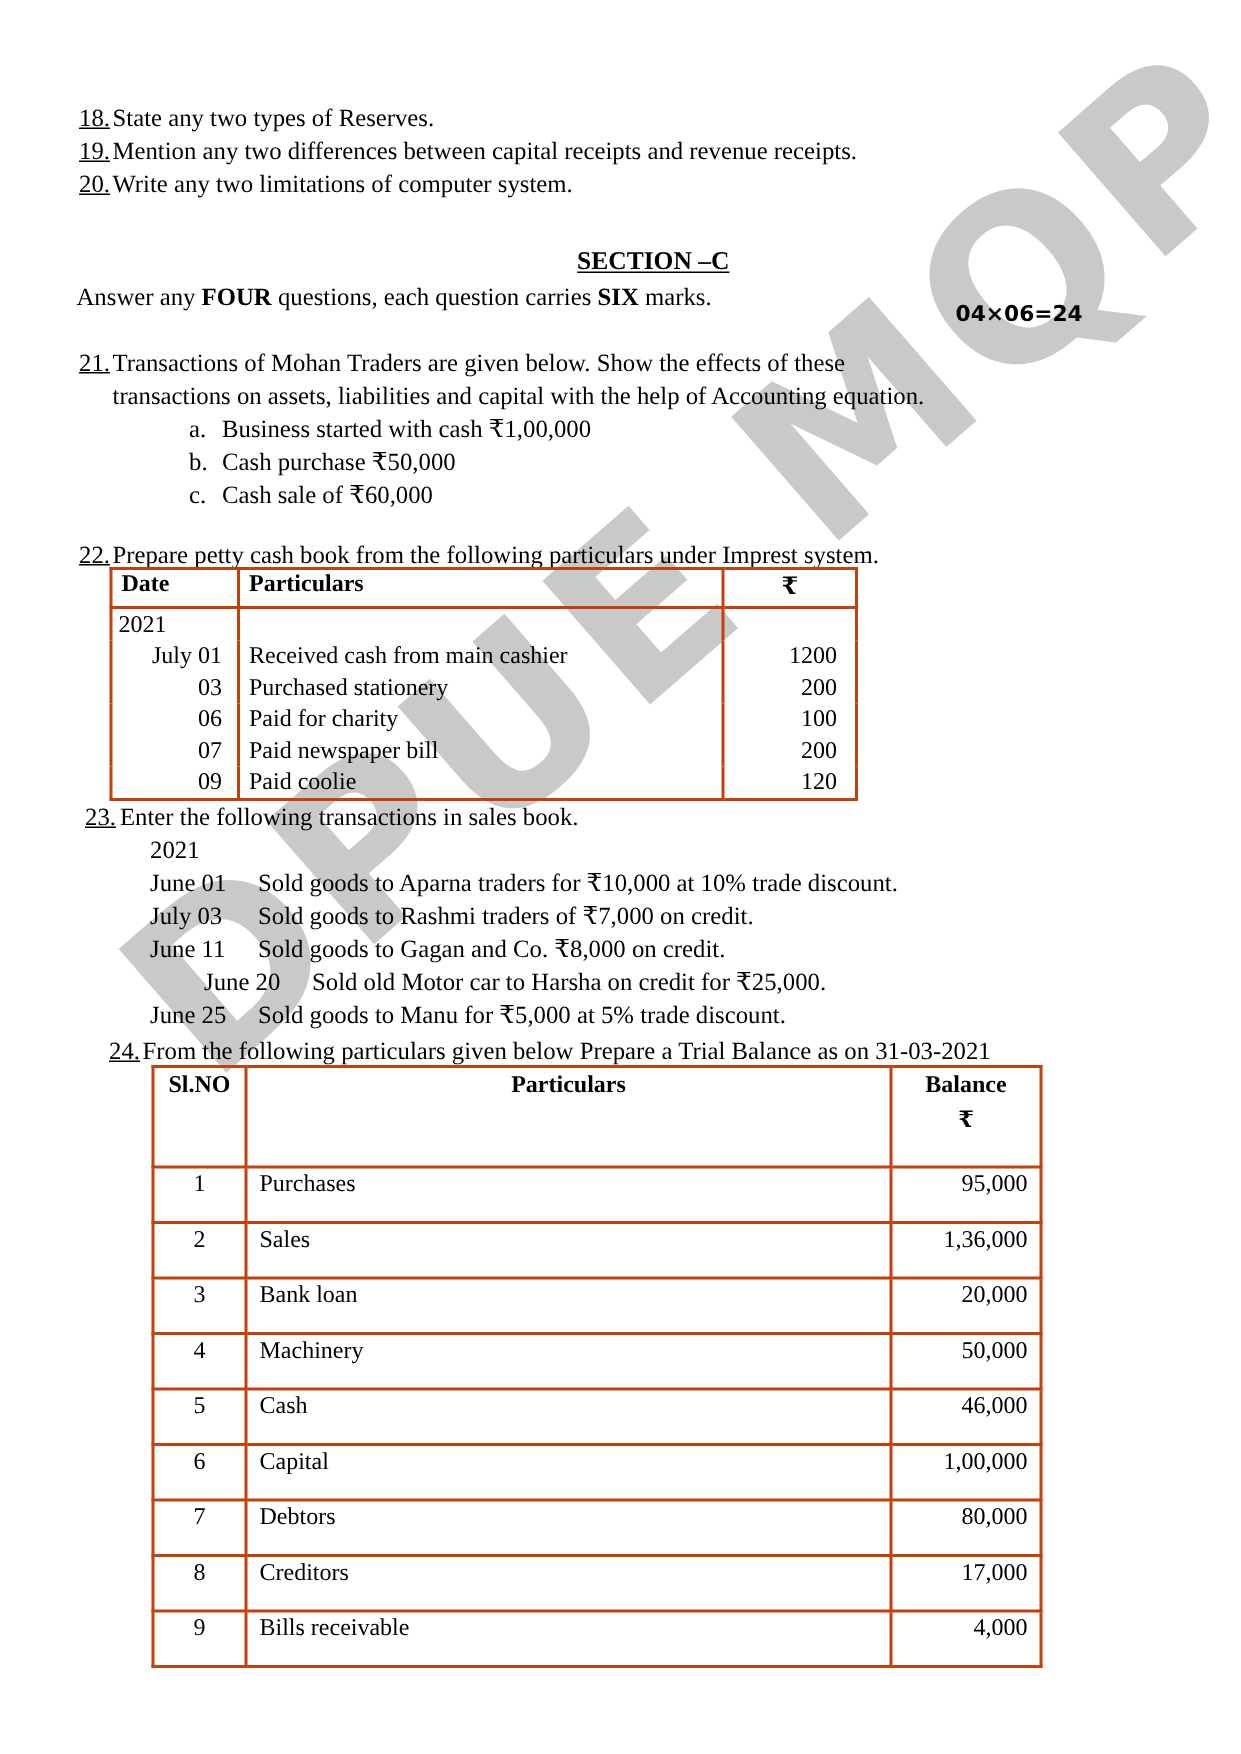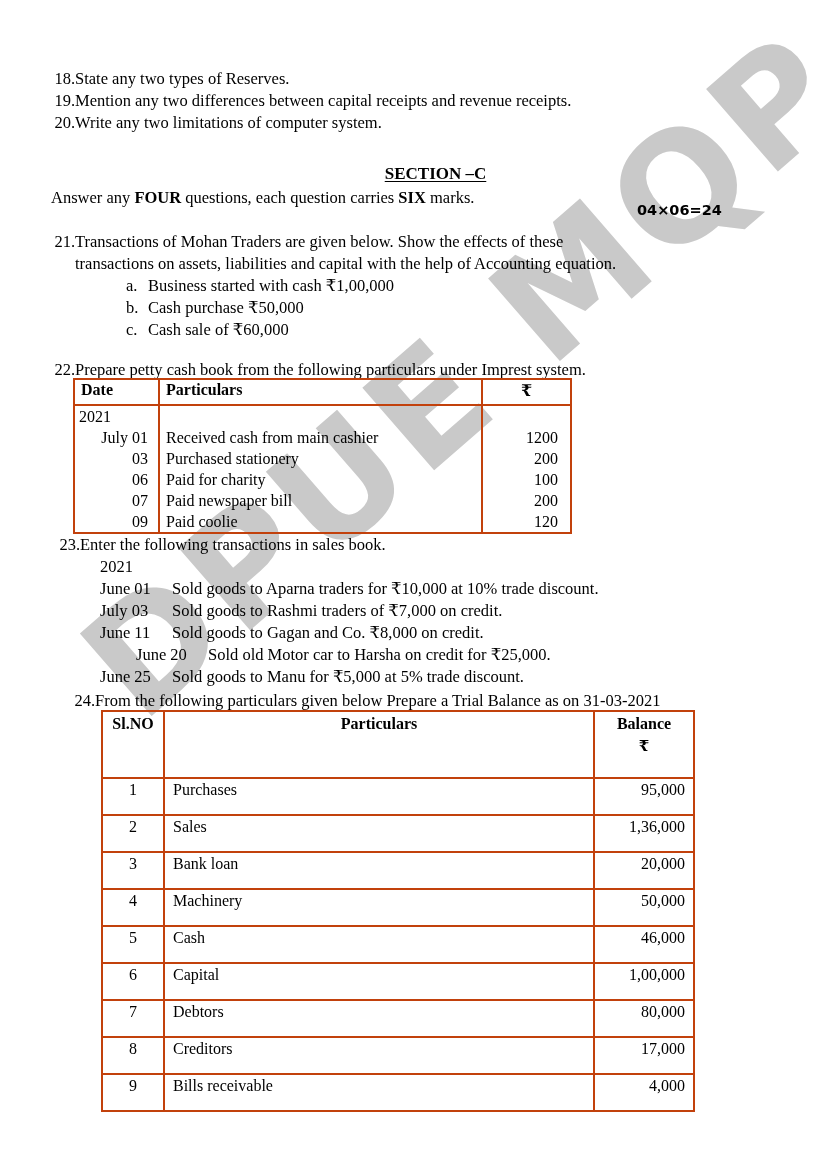--- a/index.html
+++ b/index.html
@@ -49,21 +49,22 @@
 
   .qline {
     font-size: 16.5px;
     line-height: 22px;
     white-space: nowrap;
   }
   .qnum-block { position: absolute; }
   .qnum {
     display: inline-block;
     width: 24px;
-    text-align: right;
+    text-align: center;
+    text-decoration: underline;
   }
 
   .section-head {
     position: absolute;
     width: 827px;
     text-align: center;
     font-size: 17px;
     font-weight: 700;
     font-family: "Liberation Serif", serif;
     padding-left: 22px;

